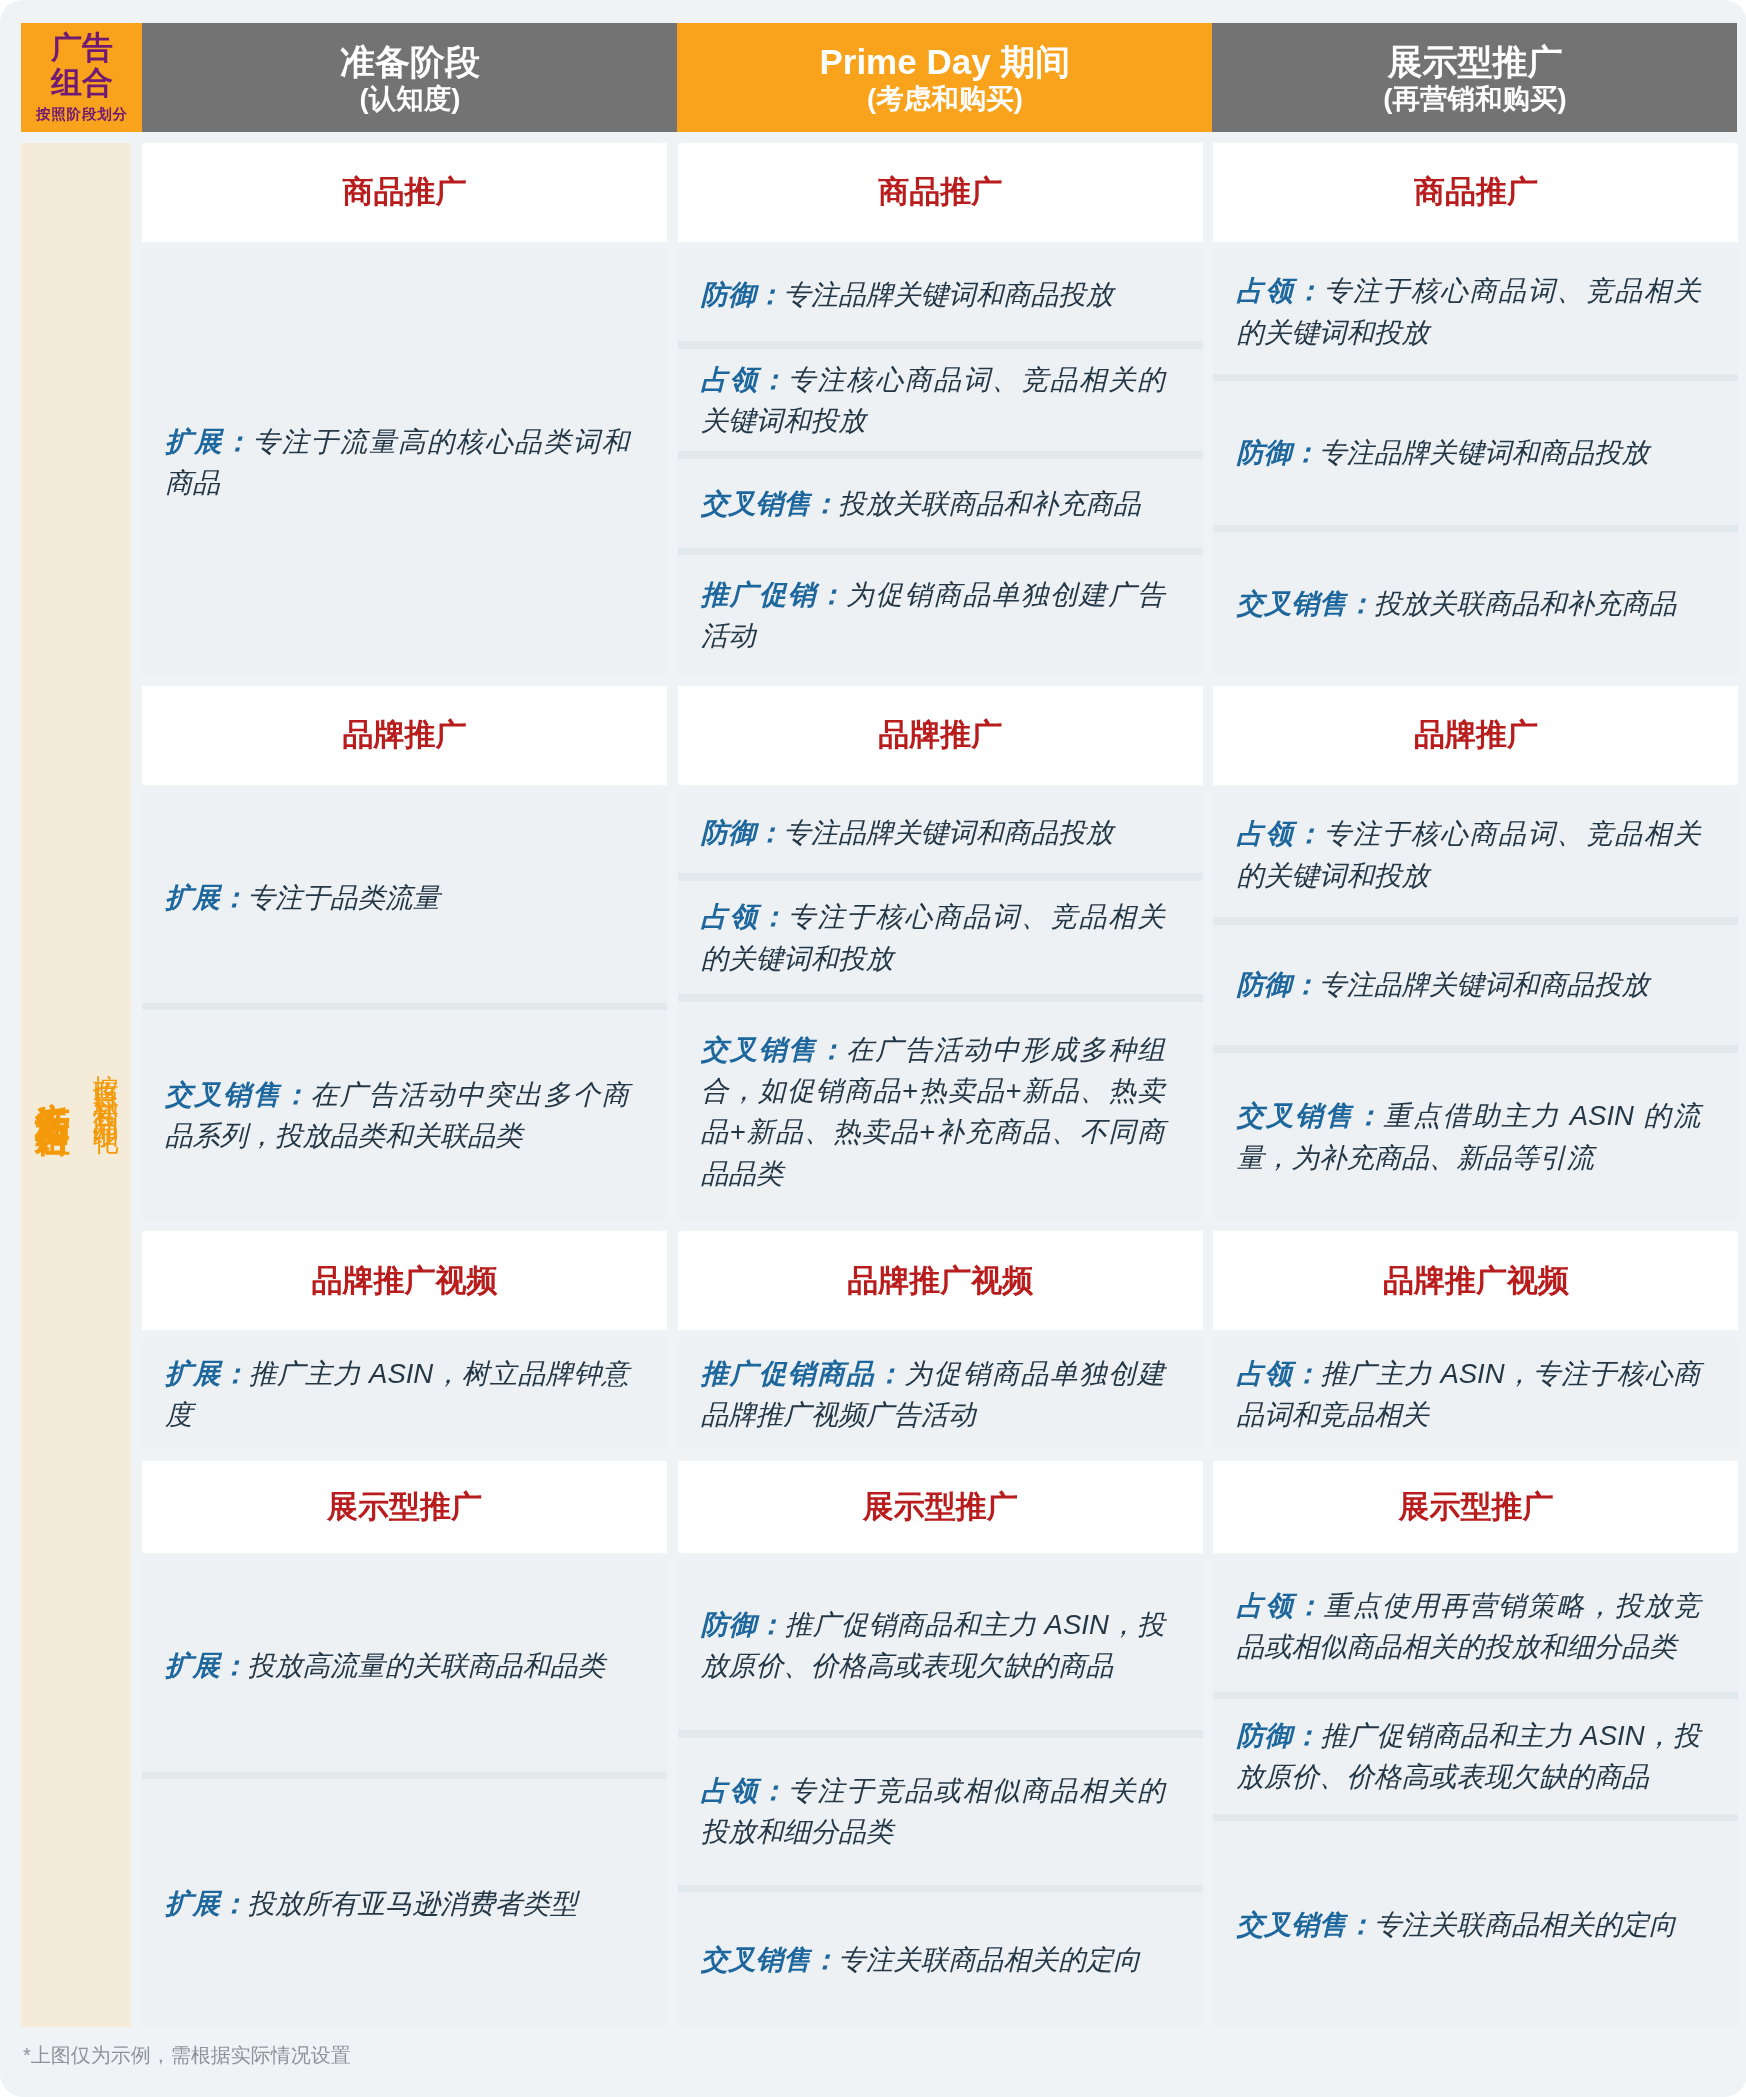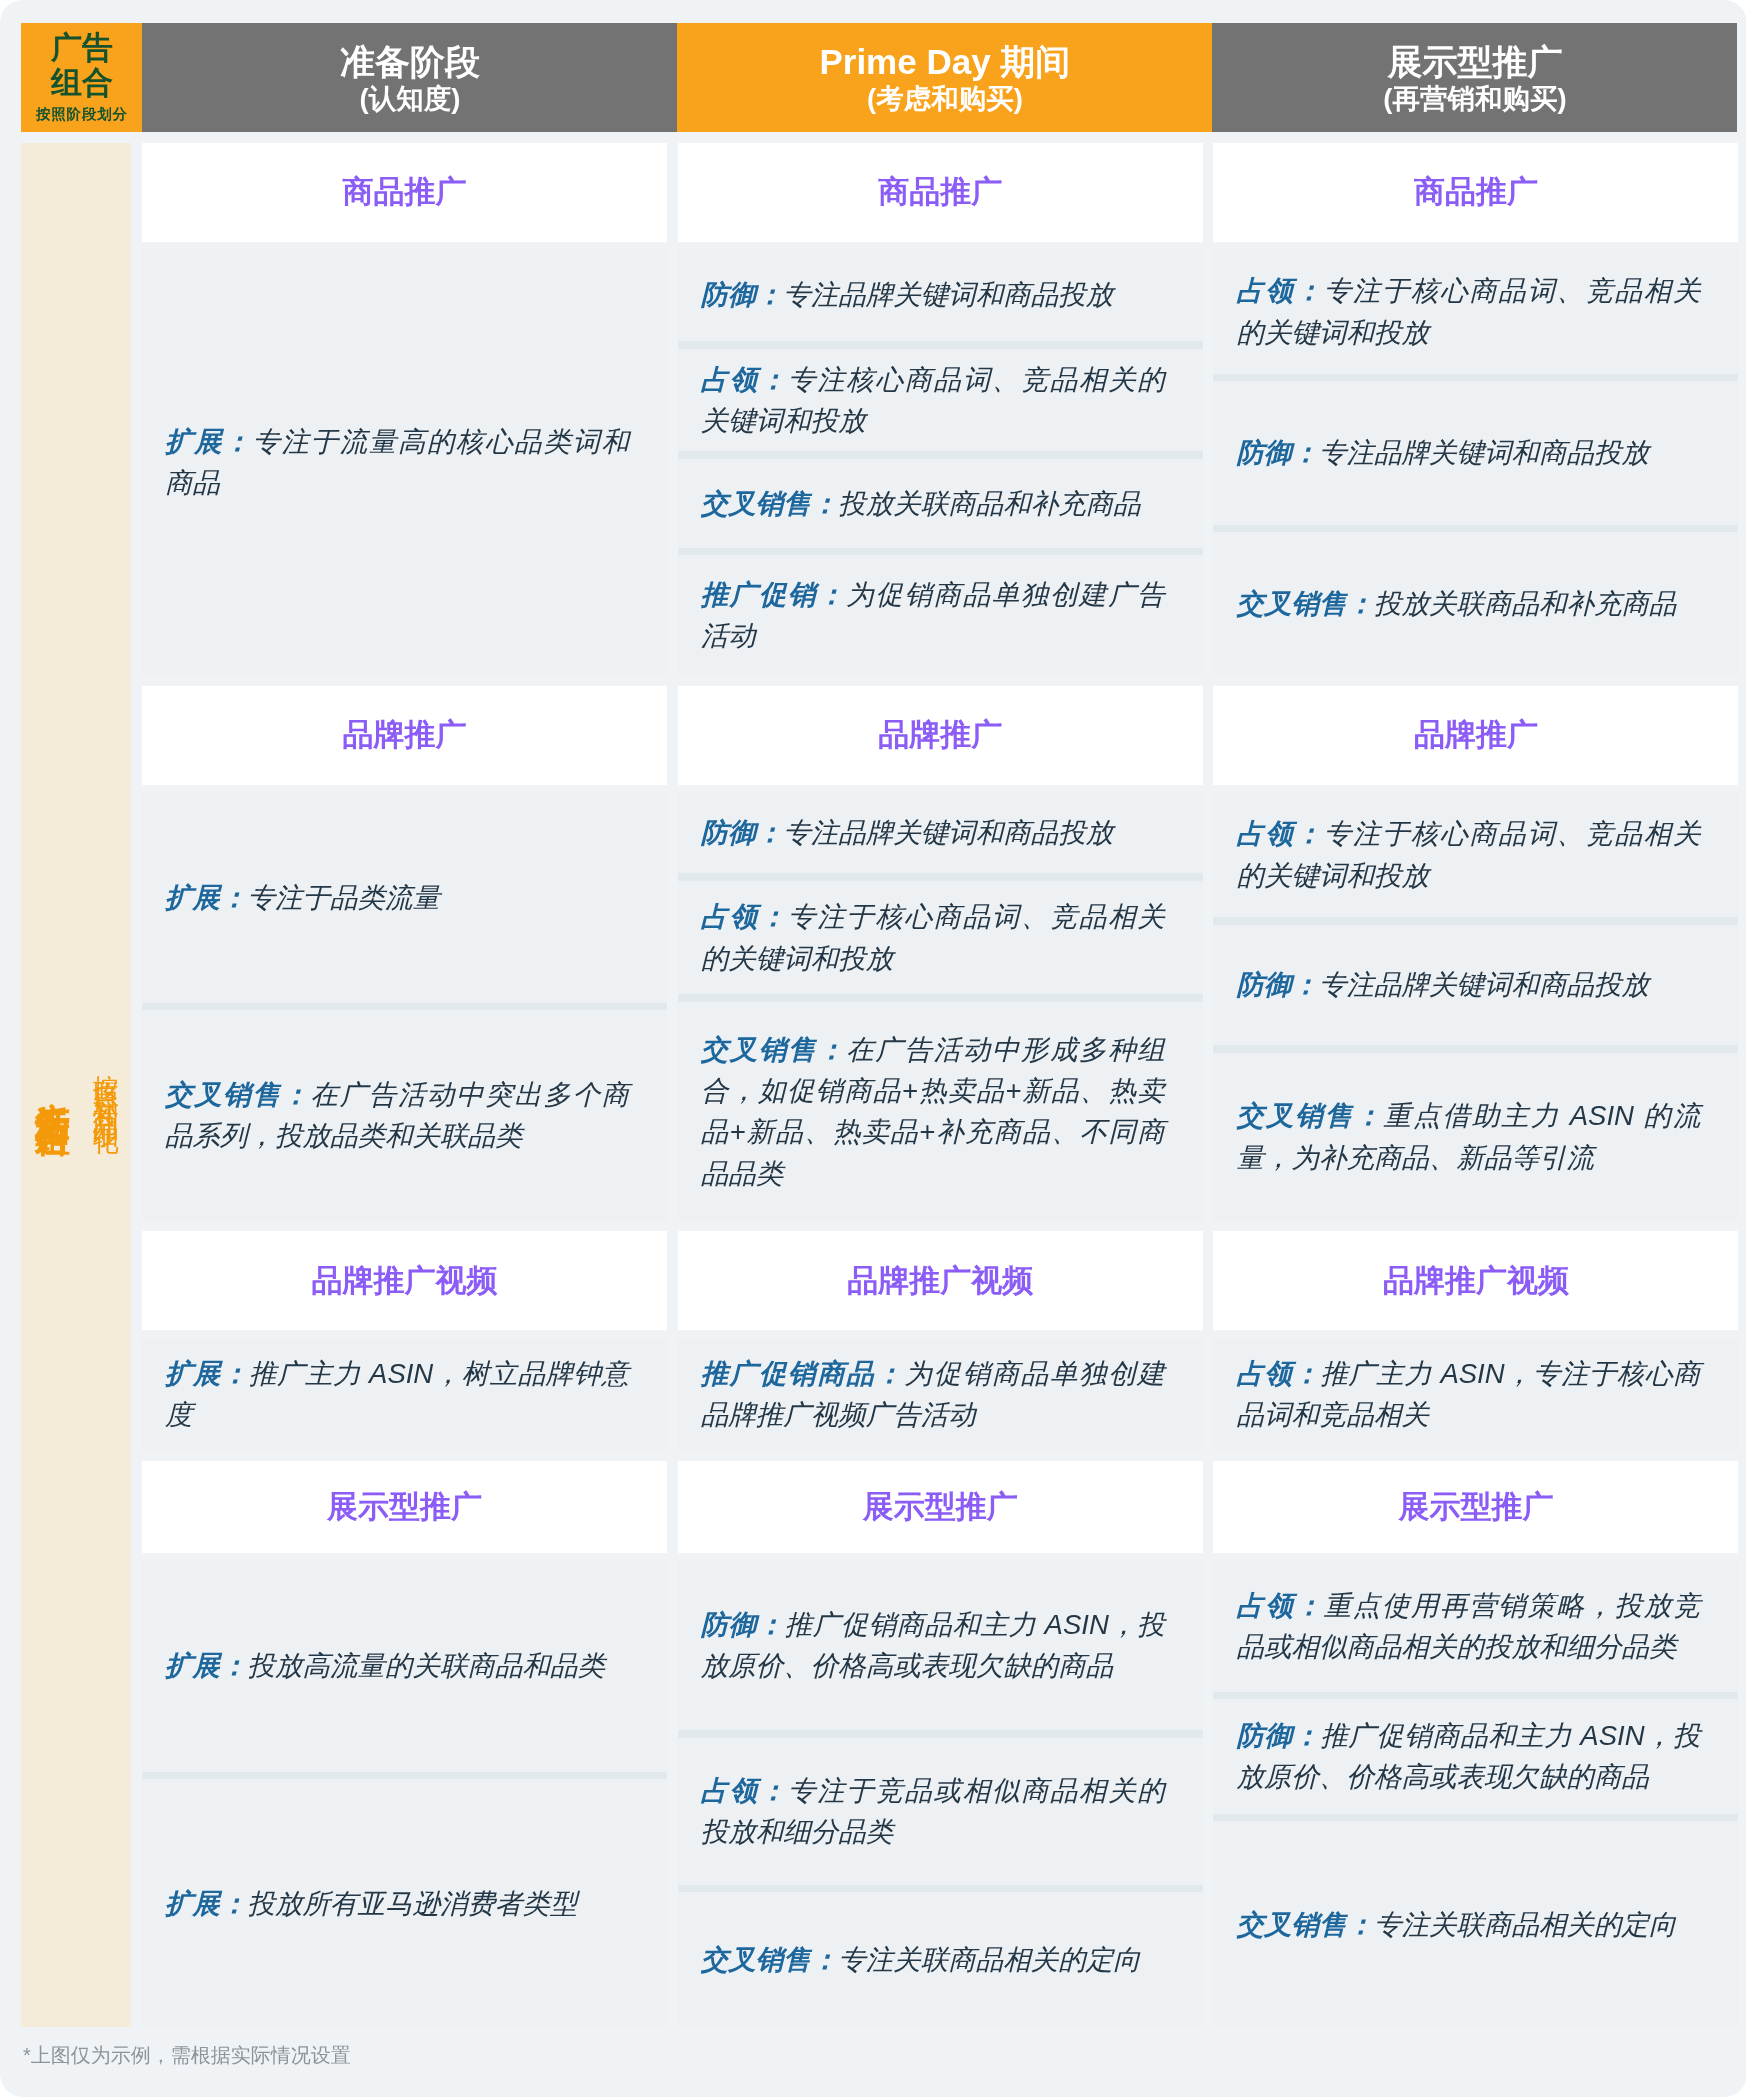--- a/index.html
+++ b/index.html
@@ -6,21 +6,21 @@
   .canvas{
     position:relative;width:1747px;height:2097px;background:#eff3f6;
     border-radius:23px;overflow:hidden;
     font-family:"Liberation Sans",sans-serif;
   }
   .table{position:absolute;left:21.4px;top:23px;width:1716px;}
 
   
   .header-row{display:flex;}
   .corner{
-    width:121px;height:109px;background:#f9a21b;color:#14532d;
+    width:121px;height:109px;background:#f9a21b;color:#701a75;
     display:flex;flex-direction:column;align-items:center;justify-content:center;text-align:center;
   }
   .corner .t{font-size:31px;font-weight:bold;line-height:1.12;width:73px;}
   .corner .s{font-size:14.5px;font-weight:bold;margin-top:4.6px;letter-spacing:0.8px;white-space:nowrap;}
   .phase{
     height:109px;display:flex;flex-direction:column;align-items:center;justify-content:center;
     color:#ffffff;text-align:center;
   }
   .phase.blue{background:#737373;}
   .phase.orange{background:#f9a21b;}
@@ -36,21 +36,21 @@
   .side .big{
     writing-mode:vertical-rl;text-orientation:upright;
     font-size:35px;font-weight:bold;color:#f49a0a;letter-spacing:3.1px;
   }
   .side .small{
     writing-mode:vertical-rl;text-orientation:upright;
     font-size:26px;color:#f49a0a;letter-spacing:6.9px;
   }
   .col{display:flex;flex-direction:column;}
   .band-title{
-    height:99px;background:#ffffff;color:#8b5cf6;font-size:31px;font-weight:bold;
+    height:99px;background:#ffffff;color:#b91c1c;font-size:31px;font-weight:bold;
     display:flex;align-items:center;justify-content:center;margin-bottom:7.6px;flex:none;
   }
   .band-title.short{height:92px;}
   .band{display:flex;flex-direction:column;gap:7.6px;background:#e2e9ed;margin-bottom:10.7px;flex:none;}
   .band.a{height:426px}.band.b{height:428px}.band.c{height:112px}.band.d{height:467px;margin-bottom:0;}
   .cell{
     flex:1;background:#edf1f4;display:flex;align-items:center;
     padding:0 38px 0 23px;overflow:hidden;
   }
   .cell p{margin:0;font-size:27.5px;line-height:1.5;color:#243746;text-align:justify;font-style:italic;}

